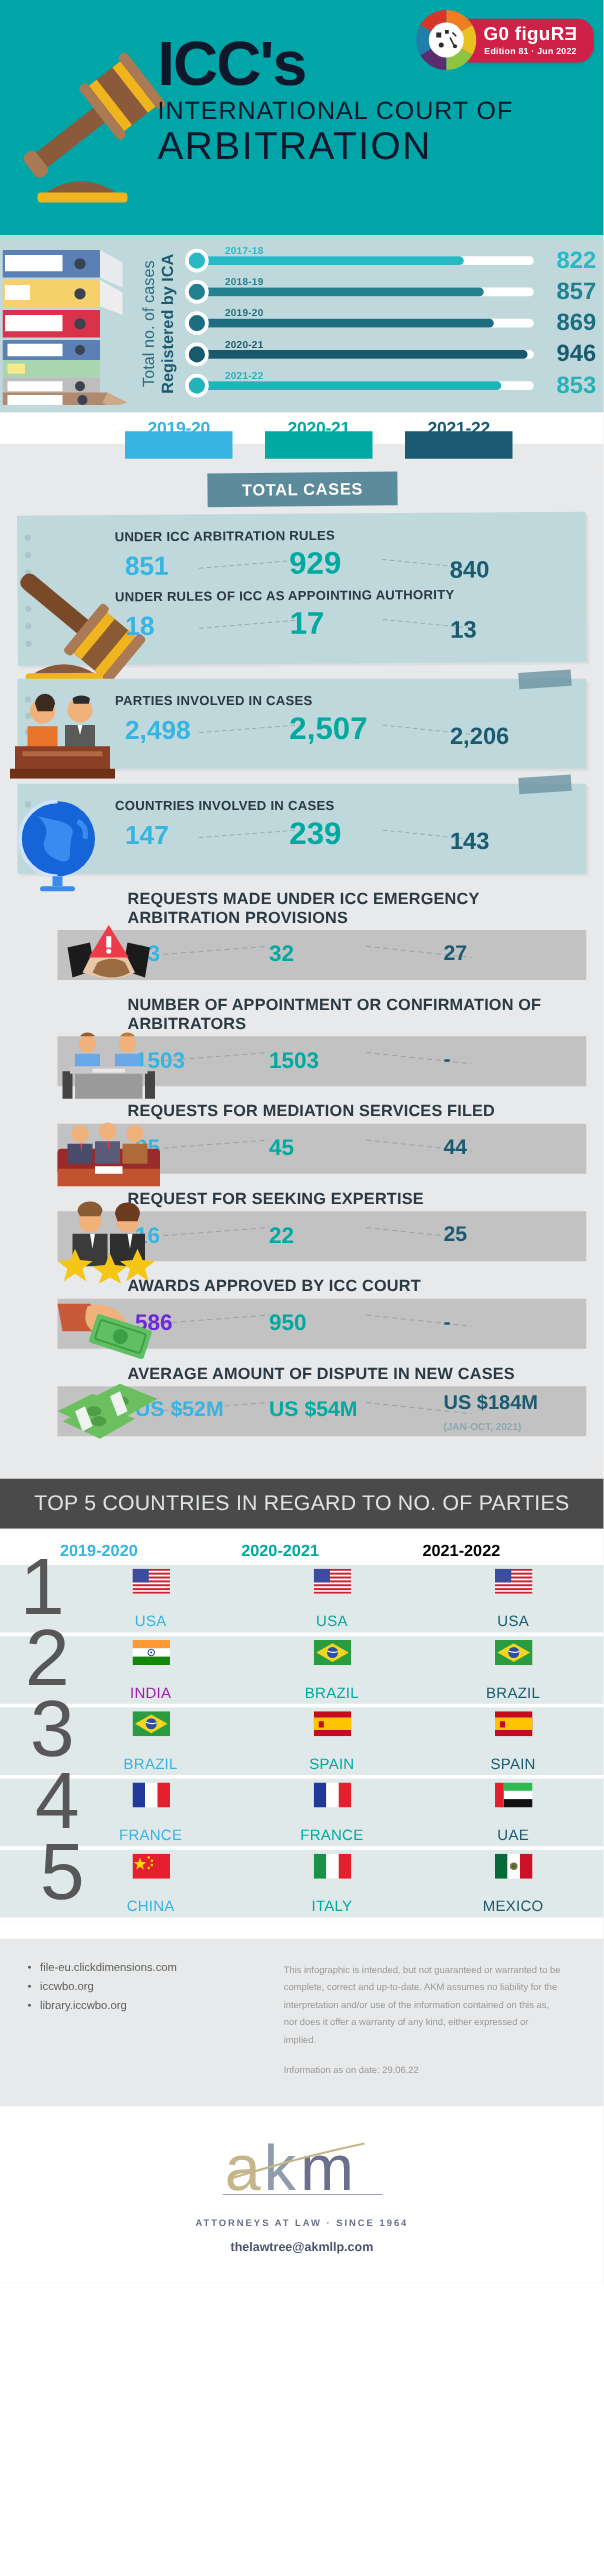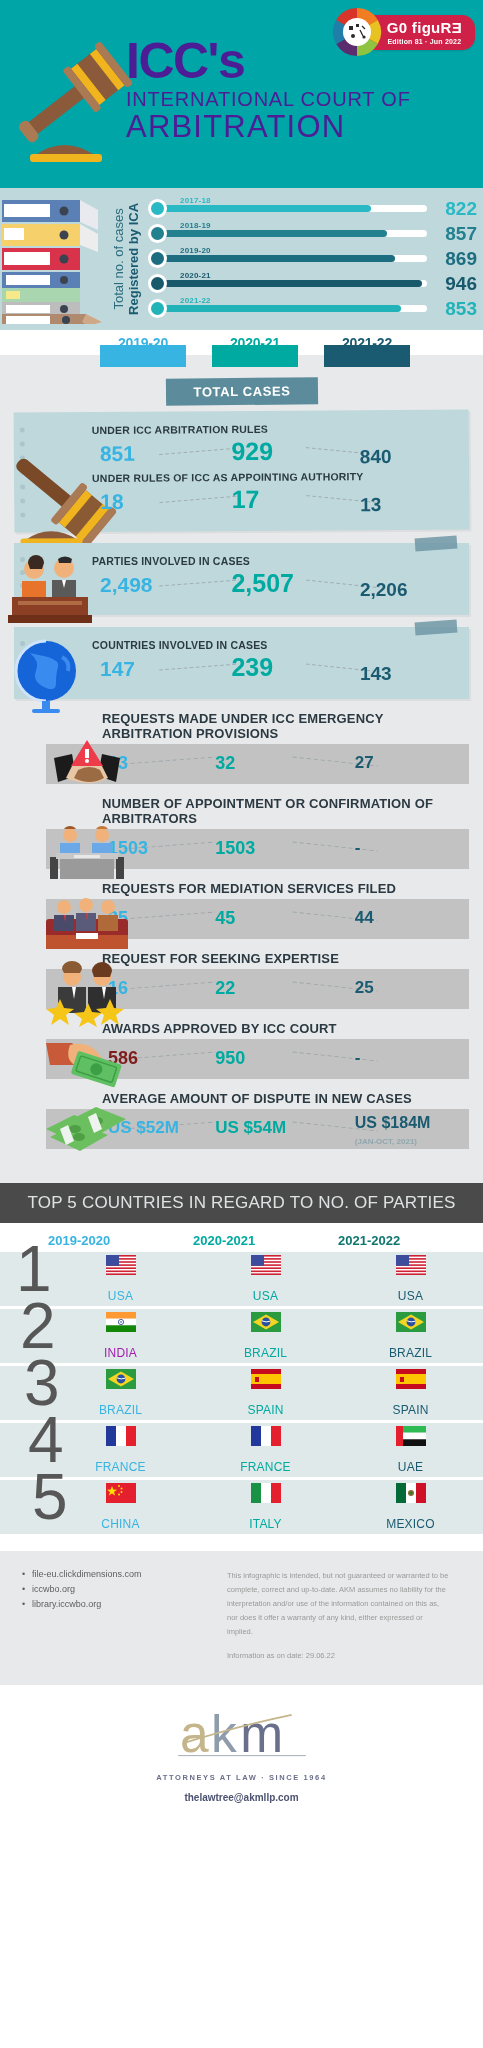--- a/index.html
+++ b/index.html
@@ -30,21 +30,21 @@
     background: #cf2147;
     color: #fff;
     border-radius: 13px;
     padding: 5px 13px 5px 26px;
     text-align: center;
     box-shadow: 0 1px 2px rgba(0,0,0,.12);
   }
   .badge-title { font-size: 15px; font-weight: bold; letter-spacing: .3px; line-height: 1; }
   .badge-sub { font-size: 7px; font-weight: bold; margin-top: 3px; letter-spacing: .2px; }
 
-  .titles { position:absolute; left: 126px; top: 38px; right: 8px; color: #4c1d95; }
+  .titles { position:absolute; left: 126px; top: 28px; right: 8px; color: #0f172a; }
   .t-icc { font-size: 50px; font-weight: 800; letter-spacing: -1.5px; line-height: .95; }
   .t-sub1 { font-size: 20px; font-weight: 300; letter-spacing: .8px; line-height: 1.15; margin-top:2px;}
   .t-sub2 { font-size: 31px; font-weight: 300; letter-spacing: 1.2px; line-height: 1.05; }
 
   
   .registered {
     position: relative;
     background: #bfd8dc;
     padding: 14px 0 14px 0;
     height: 142px;
@@ -545,21 +545,21 @@
                   <rect x="30" y="26" width="46" height="24" rx="2" fill="#5fbf62"></rect>
                   <rect x="34" y="30" width="38" height="16" rx="2" fill="none" stroke="#3c9f45" stroke-width="1.5"></rect>
                   <circle cx="53" cy="38" r="6" fill="#3c9f45"></circle>
                 </g>
               </svg></div>
             <div class="triple g">
               <svg viewBox="0 0 300 40" preserveAspectRatio="none">
                 <line x1="55" y1="20" x2="120" y2="13" stroke="#9aa4a9" stroke-width="0.8" stroke-dasharray="3 2"></line>
                 <line x1="175" y1="13" x2="235" y2="22" stroke="#9aa4a9" stroke-width="0.8" stroke-dasharray="3 2"></line>
               </svg>
-              <span class="v v1 gv1" style="color:#7f1d1d">586</span>
+              <span class="v v1 gv1" style="color:#6d28d9">586</span>
               <span class="v v2 gv2" style="color:#00aaa0">950</span>
               <span class="v v3 gv3" style="color:#1a5b71">-</span>
             </div>
           </div>
         </div>
         <div class="grow money">
           <div class="gtitle">AVERAGE AMOUNT OF DISPUTE IN NEW CASES</div>
           <div class="gbar">
             <div class="g-ic"><svg viewBox="0 0 86 66" width="86" height="66">
                 <g fill="#6cbf5e">
@@ -592,21 +592,21 @@
       </div>
 
     <div style="height:14px"></div>
   </div>
 
   <div class="top5-bar">TOP 5 COUNTRIES IN REGARD TO NO. OF PARTIES</div>
   <div class="top5-wrap">
     <div class="t5-head" id="t5-head">
         <div style="color: rgb(55, 180, 226);">2019-2020</div>
         <div style="color: rgb(0, 170, 160);">2020-2021</div>
-        <div style="color: #0f766e;">2021-2022</div>
+        <div style="color: #000000;">2021-2022</div>
       </div>
     <div class="t5-body">
       <div class="rank-col" id="rank-col">
           <span class="rank-n" style="top: -8px; left: 0px;">1</span>
           <span class="rank-n" style="top: 49px; left: 4px;">2</span>
           <span class="rank-n" style="top: 106px; left: 8px;">3</span>
           <span class="rank-n" style="top: 163px; left: 12px;">4</span>
           <span class="rank-n" style="top: 220px; left: 16px;">5</span>
         </div>
       <div id="t5-rows">

